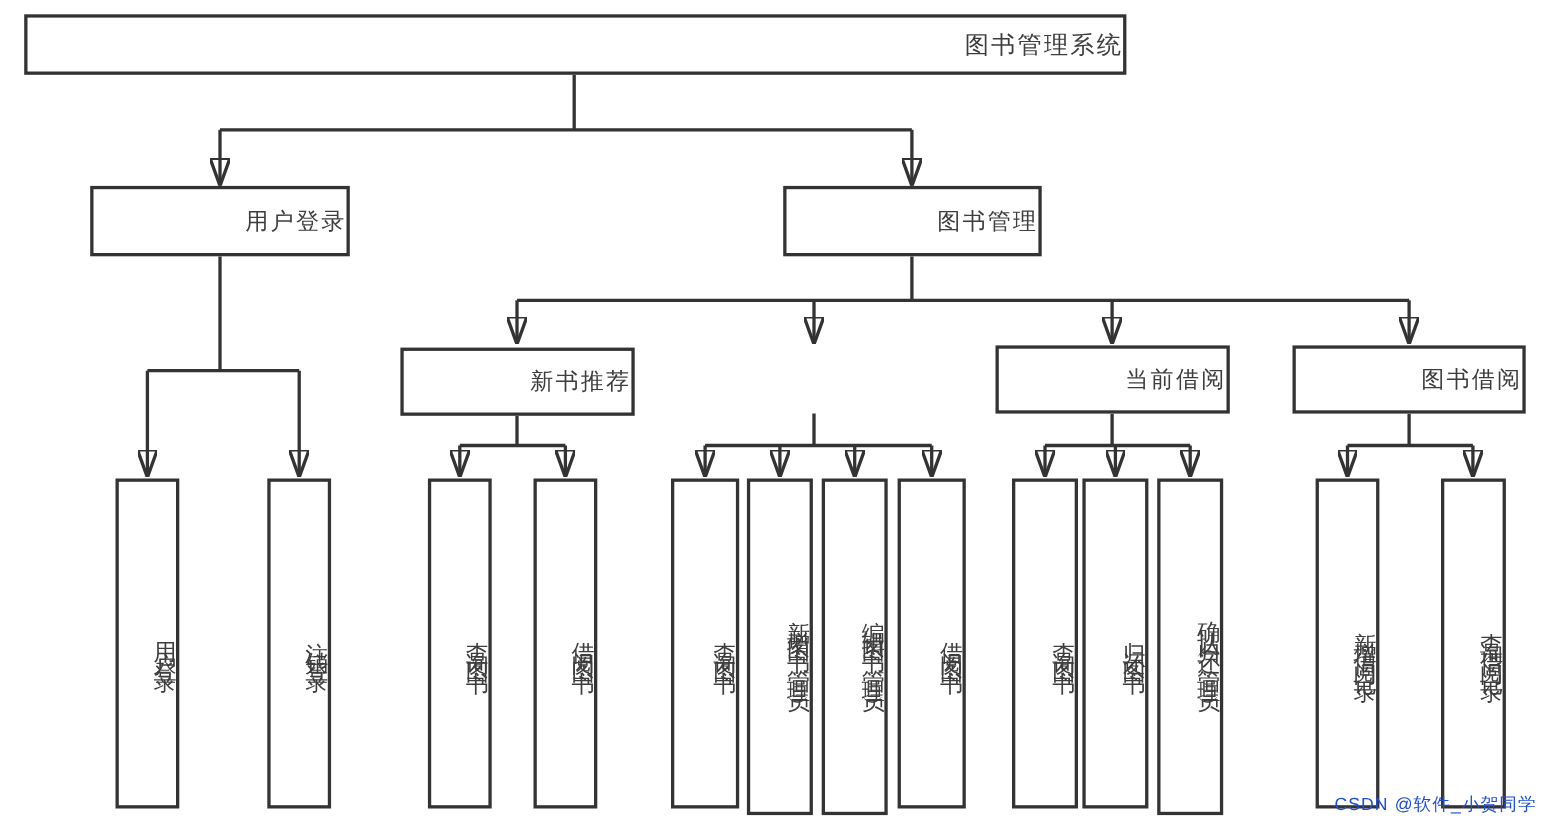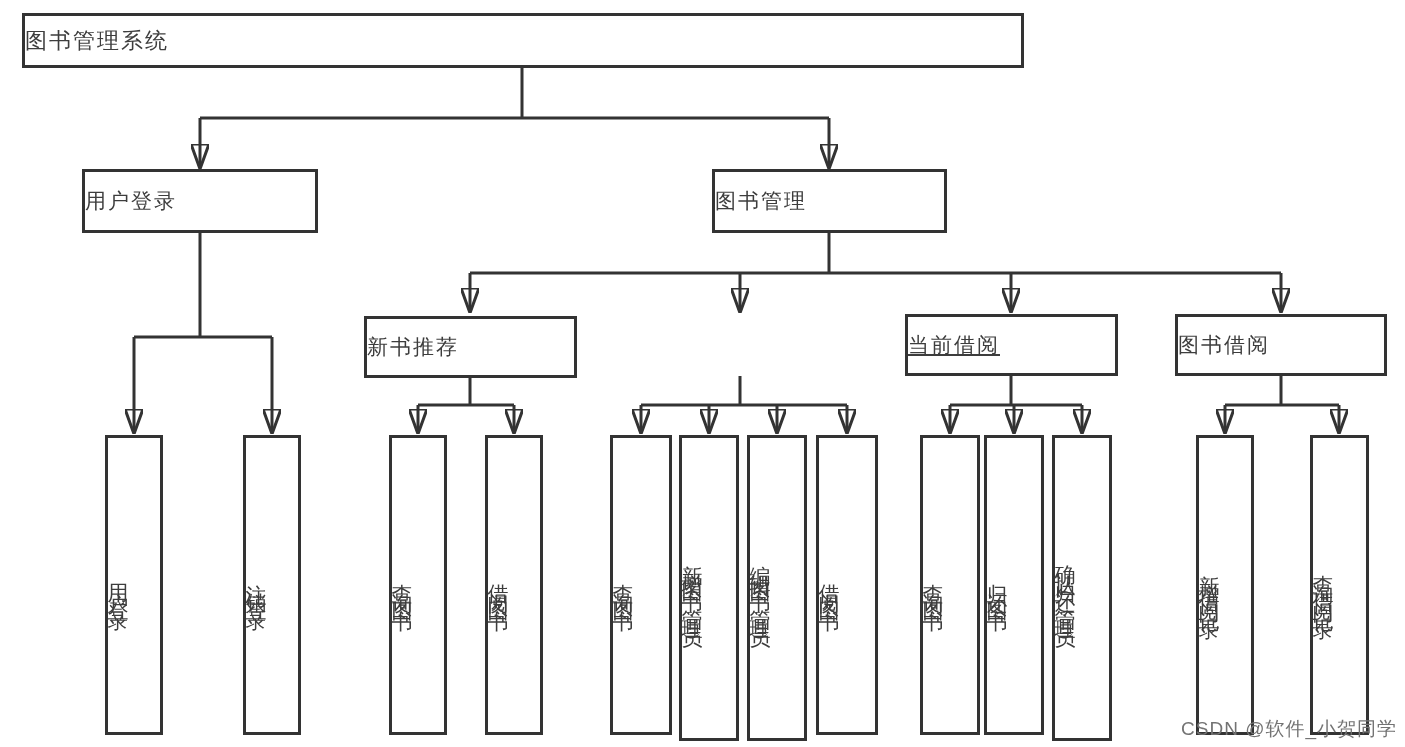--- a/index.html
+++ b/index.html
@@ -9,40 +9,40 @@
     background:#ffffff;
     font-family:"Liberation Sans","DejaVu Sans",sans-serif;
     color:#3d3d3d;
     overflow:hidden;
   }
   .wires{position:absolute;left:0;top:0;width:1405px;height:747px;z-index:1;pointer-events:none;}
   .wires path,.wires line{stroke:#333333;stroke-width:3;fill:none;}
   .box{
     position:absolute;box-sizing:border-box;z-index:2;
     border:3px solid #333333;background:#ffffff;
-    display:flex;align-items:center;justify-content:flex-start;
+    display:flex;align-items:center;justify-content:flex-end;
   }
   .hlabel{font-size:21px;letter-spacing:2px;white-space:nowrap;}
   .root-label{font-size:22px;}
   .vlabel{
     writing-mode:vertical-rl;text-orientation:mixed;
     font-size:21px;line-height:1;letter-spacing:9px;
     white-space:nowrap;
   }
   .watermark{
     position:absolute;right:8px;bottom:5px;z-index:3;
-    font-size:19px;color:#737373;letter-spacing:1px;white-space:nowrap;
+    font-size:16px;color:#1d4ed8;letter-spacing:1px;white-space:nowrap;
   }
   
   .p-root{left:22px;top:13px;width:1002px;height:55px;}
   .p-user-login{left:82px;top:169px;width:236px;height:64px;}
   .p-book-mgmt{left:712px;top:169px;width:235px;height:64px;}
   .p-new-rec{left:364px;top:316px;width:213px;height:62px;}
   .p-book-borrow{left:634px;top:314px;width:213px;height:62px;}
-  .p-cur-borrow{left:905px;top:314px;width:213px;height:62px;text-decoration:underline;}
+  .p-cur-borrow{left:905px;top:314px;width:213px;height:62px;}
   .p-borrow-rec{left:1175px;top:314px;width:212px;height:62px;}
   .p-v1{left:105px;top:435px;width:58px;height:300px;}
   .p-v2{left:243px;top:435px;width:58px;height:300px;}
   .p-v3{left:389px;top:435px;width:58px;height:300px;}
   .p-v4{left:485px;top:435px;width:58px;height:300px;}
   .p-v5{left:610px;top:435px;width:62px;height:300px;}
   .p-v6{left:679px;top:435px;width:60px;height:306px;}
   .p-v7{left:747px;top:435px;width:60px;height:306px;}
   .p-v8{left:816px;top:435px;width:62px;height:300px;}
   .p-v9{left:920px;top:435px;width:60px;height:300px;}

